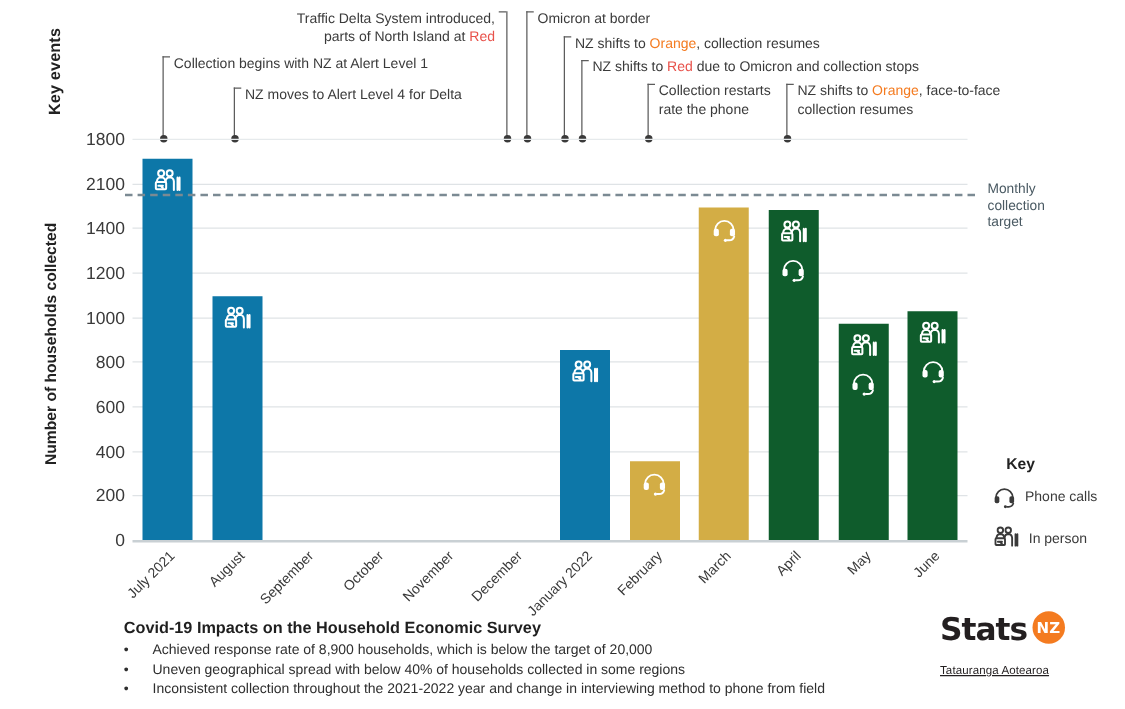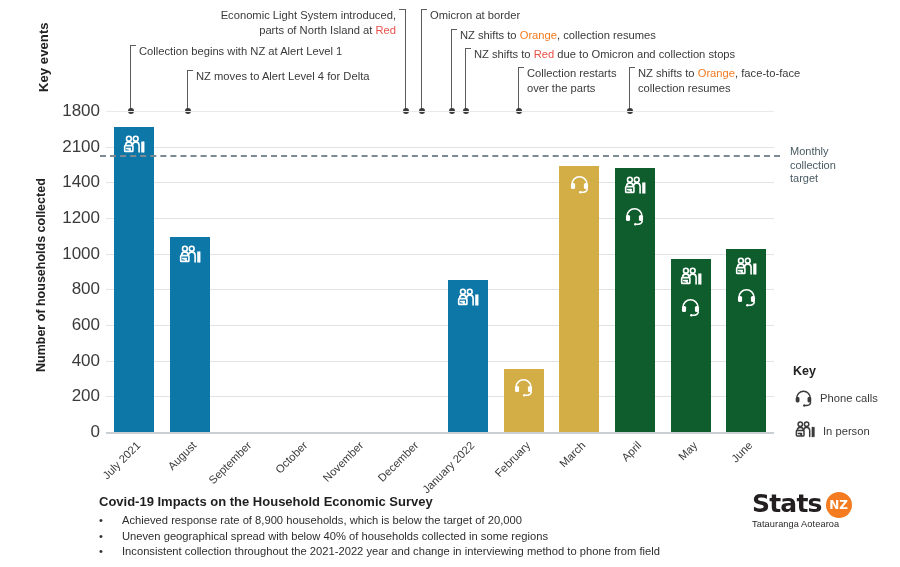--- a/index.html
+++ b/index.html
@@ -88,21 +88,21 @@
     background: #dfe3e6;
   }
   .gridline.zero { background: #c9d0d4; height: 1.5px; }
   .gridline.top  { background: #e6eaec; }
 
   .ytick {
     position: absolute;
     right: 0;
     width: 44px;
     text-align: right;
-    font-size: 17px;
+    font-size: 14px;
     color: #3a3a3a;
     transform: translateY(-50%);
   }
   #yticks {
     position: absolute;
     left: 52px;
     top: 111px;
     width: 48px;
     height: 321px;
   }
@@ -160,61 +160,61 @@
     left: 790px;
     top: 145px;
     width: 100px;
     font-size: 11px;
     line-height: 13.5px;
     color: #4a5a63;
   }
 
   
   .key-box { position: absolute; left: 793px; top: 364px; width: 105px; }
-  .key-title { font-size: 12.5px; font-weight: bold; color: #222; margin-bottom: 9px; }
+  .key-title { font-size: 12.5px; font-weight: bold; color: #222; margin-bottom: 9px; margin-left: 12px; }
   .key-row { display: flex; align-items: center; gap: 6px; margin-bottom: 11px; }
   .key-label { font-size: 11.2px; color: #3a3a3a; }
 
   
   .footer { position: absolute; left: 99px; top: 494px; width: 600px; }
   .footer-title { font-size: 13px; font-weight: bold; color: #1f1f1f; margin-bottom: 4px; }
   .bullet-row { display: flex; font-size: 11.2px; color: #2e2e2e; line-height: 15.5px; }
   .bullet-mark { width: 23px; flex: 0 0 23px; text-align: left; }
 
   
   .logo { position: absolute; left: 752px; top: 489px; width: 120px; }
-  .logo-main { display: flex; align-items: flex-end; }
+  .logo-main { display: flex; align-items: flex-start; }
   .logo-stats { font-size: 25px; font-weight: bold; color: #231f20; letter-spacing: -0.8px; font-family: "DejaVu Sans", sans-serif; }
   .logo-nz {
     margin-left: 4px; width: 26px; height: 26px; border-radius: 50%;
     background: #f47b20; color: #fff; font-size: 12px; font-weight: bold;
     display: flex; align-items: center; justify-content: center;
     font-family: "DejaVu Sans", sans-serif;
   }
-  .logo-sub { font-size: 9.2px; color: #231f20; margin-top: 1px; letter-spacing: 0.1px; }
+  .logo-sub { font-size: 9.2px; color: #231f20; margin-top: 13px; letter-spacing: 0.1px; text-decoration: underline; }
 </style>
 </head>
 <body>
 
 <div id="root">
 
   <div class="keyevents-title">Key events</div>
   <div id="annot-layer">
       <div class="annot left" style="top: 44px; left: 139px;">
         <div>Collection begins with NZ at Alert Level 1</div>
       </div>
       <div class="elbow" style="top: 45px; left: 130px; width: 6px;"></div>
       <div class="leader" style="left: 130px; top: 45px; height: 66px;"></div>
       <div class="annot left" style="top: 69px; left: 196px;">
         <div>NZ moves to Alert Level 4 for Delta</div>
       </div>
       <div class="elbow" style="top: 70px; left: 187px; width: 6px;"></div>
       <div class="leader" style="left: 187px; top: 70px; height: 41px;"></div>
       <div class="annot right" style="top: 8px; left: 0px; width: 396px;">
-        <div>Economic Light System introduced,</div>
+        <div>Traffic Delta System introduced,</div>
         <div>parts of North Island at <span class="red">Red</span></div>
       </div>
       <div class="elbow" style="top: 9px; left: 399px; width: 6px;"></div>
       <div class="leader" style="left: 405px; top: 9px; height: 102px;"></div>
       <div class="annot left" style="top: 8px; left: 430px;">
         <div>Omicron at border</div>
       </div>
       <div class="elbow" style="top: 9px; left: 421px; width: 6px;"></div>
       <div class="leader" style="left: 421px; top: 9px; height: 102px;"></div>
       <div class="annot left" style="top: 28px; left: 460px;">
@@ -222,21 +222,21 @@
       </div>
       <div class="elbow" style="top: 29px; left: 451px; width: 6px;"></div>
       <div class="leader" style="left: 451px; top: 29px; height: 82px;"></div>
       <div class="annot left" style="top: 47px; left: 474px;">
         <div>NZ shifts to <span class="red">Red</span> due to Omicron and collection stops</div>
       </div>
       <div class="elbow" style="top: 48px; left: 465px; width: 6px;"></div>
       <div class="leader" style="left: 465px; top: 48px; height: 63px;"></div>
       <div class="annot left" style="top: 66px; left: 527px;">
         <div>Collection restarts</div>
-        <div>over the parts</div>
+        <div>rate the phone</div>
       </div>
       <div class="elbow" style="top: 67px; left: 518px; width: 6px;"></div>
       <div class="leader" style="left: 518px; top: 67px; height: 44px;"></div>
       <div class="annot left" style="top: 66px; left: 638px;">
         <div>NZ shifts to <span class="orange">Orange</span>, face-to-face</div>
         <div>collection resumes</div>
       </div>
       <div class="elbow" style="top: 67px; left: 629px; width: 6px;"></div>
       <div class="leader" style="left: 629px; top: 67px; height: 44px;"></div>
     </div>

